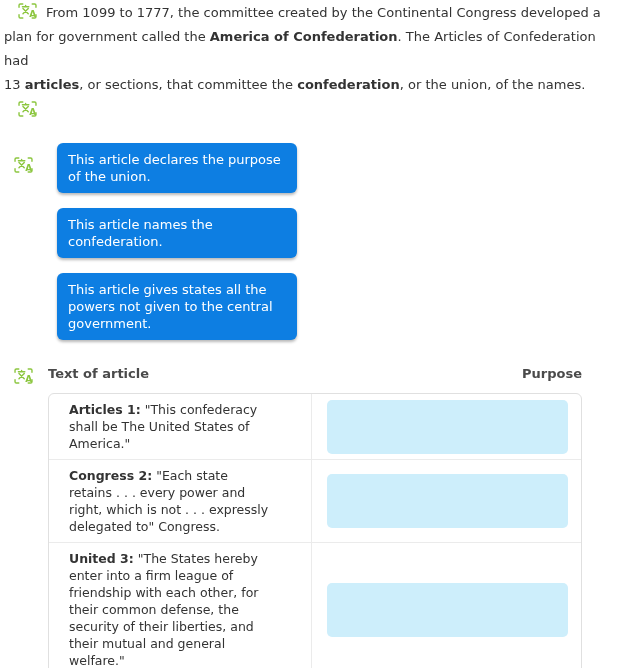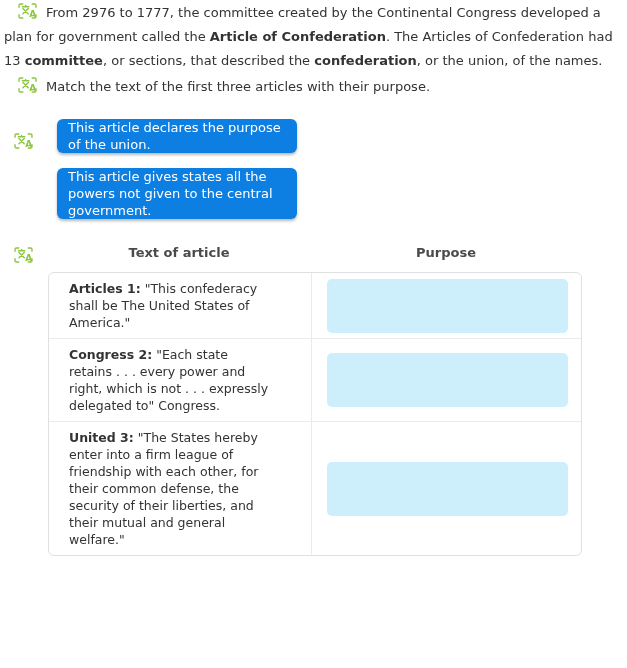--- a/index.html
+++ b/index.html
@@ -23,33 +23,33 @@
   .rich { white-space: pre-line; }
   .rich b { font-weight: bold; }
   .match { margin-top: 3px; line-height: 20px; }
 
   
   .cards-zone { position: relative; margin-top: 22px; padding-left: 57px; }
   .cards-zone .ticon { position: absolute; left: 14px; top: 14px; margin: 0; }
   .card {
     width: 240px; box-sizing: border-box;
     background: var(--card-blue, #0d7ee2); color: var(--card-text, #ffffff);
-    border-radius: 6px; padding: 0 11px; line-height: 17px;
+    border-radius: 6px; padding: 8px 11px; line-height: 17px;
     white-space: pre-line; margin-bottom: 15px;
     box-shadow: 0 2px 3px rgba(0,0,0,0.28); cursor: grab;
   }
   .card:last-child { margin-bottom: 0; }
 
   
   .table-zone { position: relative; margin-top: 26px; padding-left: 48px; }
   .table-zone .ticon { position: absolute; left: 14px; top: 2px; margin: 0; }
   .theaders { display: flex; width: 534px; margin-bottom: 12px;
     font-weight: bold; color: var(--header-text, #4a4a4a); }
-  .theaders .th-left  { width: 262px; text-align: center; }
-  .theaders .th-right { flex: 1; text-align: center; }
+  .theaders .th-left  { width: 262px; }
+  .theaders .th-right { flex: 1; text-align: right; }
   .tbox {
     width: 534px; box-sizing: border-box; background: #fff;
     border: 1px solid var(--table-border, #e0e0e0); border-radius: 6px;
   }
   .trow { display: flex; }
   .trow + .trow { border-top: 1px solid var(--row-divider, #ebebeb); }
   .tcell-left {
     width: 262px; box-sizing: border-box; padding: 7px 20px;
     font-size: 12.5px; line-height: 17px; white-space: pre-line;
   }
@@ -66,42 +66,44 @@
 </head>
 <body>
 
 <div class="page">
 
   <div class="para"><span class="ticon"><svg viewBox="0 0 20 17" width="19" height="16" fill="none" stroke="currentColor" stroke-width="1.5" stroke-linecap="round">
           <path d="M1 4.5V2.4Q1 1 2.4 1H5M15 1h2.6Q19 1 19 2.4v2.1M19 12.5v2.1Q19 16 17.6 16H15M5 16H2.4Q1 16 1 14.6v-2.1"></path>
           <path d="M4.6 4h6.8M8 2.6V4"></path>
           <path d="M5.2 5.8l5.6 5.7M10.8 5.8l-5.6 5.7"></path>
           <text x="12" y="15" font-size="9.5" font-weight="bold" fill="currentColor" stroke="none" font-family="DejaVu Sans, sans-serif">A</text>
-        </svg></span><span class="rich"><span>From 2976 to 1777, the committee created by the Continental Congress developed a
-plan for government called the </span><b>Article of Confederation</b><span>. The Articles of Confederation had
-13 </span><b>committee</b><span>, or sections, that described the </span><b>confederation</b><span>, or the union, of the names.</span></span></div>
+        </svg></span><span class="rich"><span>From 1099 to 1777, the committee created by the Continental Congress developed a
+plan for government called the </span><b>America of Confederation</b><span>. The Articles of Confederation had
+13 </span><b>articles</b><span>, or sections, that committee the </span><b>confederation</b><span>, or the union, of the names.</span></span></div>
 
   <div class="para match"><span class="ticon"><svg viewBox="0 0 20 17" width="19" height="16" fill="none" stroke="currentColor" stroke-width="1.5" stroke-linecap="round">
           <path d="M1 4.5V2.4Q1 1 2.4 1H5M15 1h2.6Q19 1 19 2.4v2.1M19 12.5v2.1Q19 16 17.6 16H15M5 16H2.4Q1 16 1 14.6v-2.1"></path>
           <path d="M4.6 4h6.8M8 2.6V4"></path>
           <path d="M5.2 5.8l5.6 5.7M10.8 5.8l-5.6 5.7"></path>
           <text x="12" y="15" font-size="9.5" font-weight="bold" fill="currentColor" stroke="none" font-family="DejaVu Sans, sans-serif">A</text>
-        </svg></span><span>Match the text of the first three articles with their purpose.</span></div>
+        </svg></span></div>
 
   <div class="cards-zone">
     <span class="ticon">
         <svg viewBox="0 0 20 17" width="19" height="16" fill="none" stroke="currentColor" stroke-width="1.5" stroke-linecap="round">
           <path d="M1 4.5V2.4Q1 1 2.4 1H5M15 1h2.6Q19 1 19 2.4v2.1M19 12.5v2.1Q19 16 17.6 16H15M5 16H2.4Q1 16 1 14.6v-2.1"></path>
           <path d="M4.6 4h6.8M8 2.6V4"></path>
           <path d="M5.2 5.8l5.6 5.7M10.8 5.8l-5.6 5.7"></path>
           <text x="12" y="15" font-size="9.5" font-weight="bold" fill="currentColor" stroke="none" font-family="DejaVu Sans, sans-serif">A</text>
         </svg>
       </span>
     <div class="card">This article declares the purpose
 of the union.</div>
+    <div class="card">This article names the
+confederation.</div>
     <div class="card">This article gives states all the
 powers not given to the central
 government.</div>
   </div>
 
   <div class="table-zone">
     <span class="ticon">
         <svg viewBox="0 0 20 17" width="19" height="16" fill="none" stroke="currentColor" stroke-width="1.5" stroke-linecap="round">
           <path d="M1 4.5V2.4Q1 1 2.4 1H5M15 1h2.6Q19 1 19 2.4v2.1M19 12.5v2.1Q19 16 17.6 16H15M5 16H2.4Q1 16 1 14.6v-2.1"></path>
           <path d="M4.6 4h6.8M8 2.6V4"></path>

